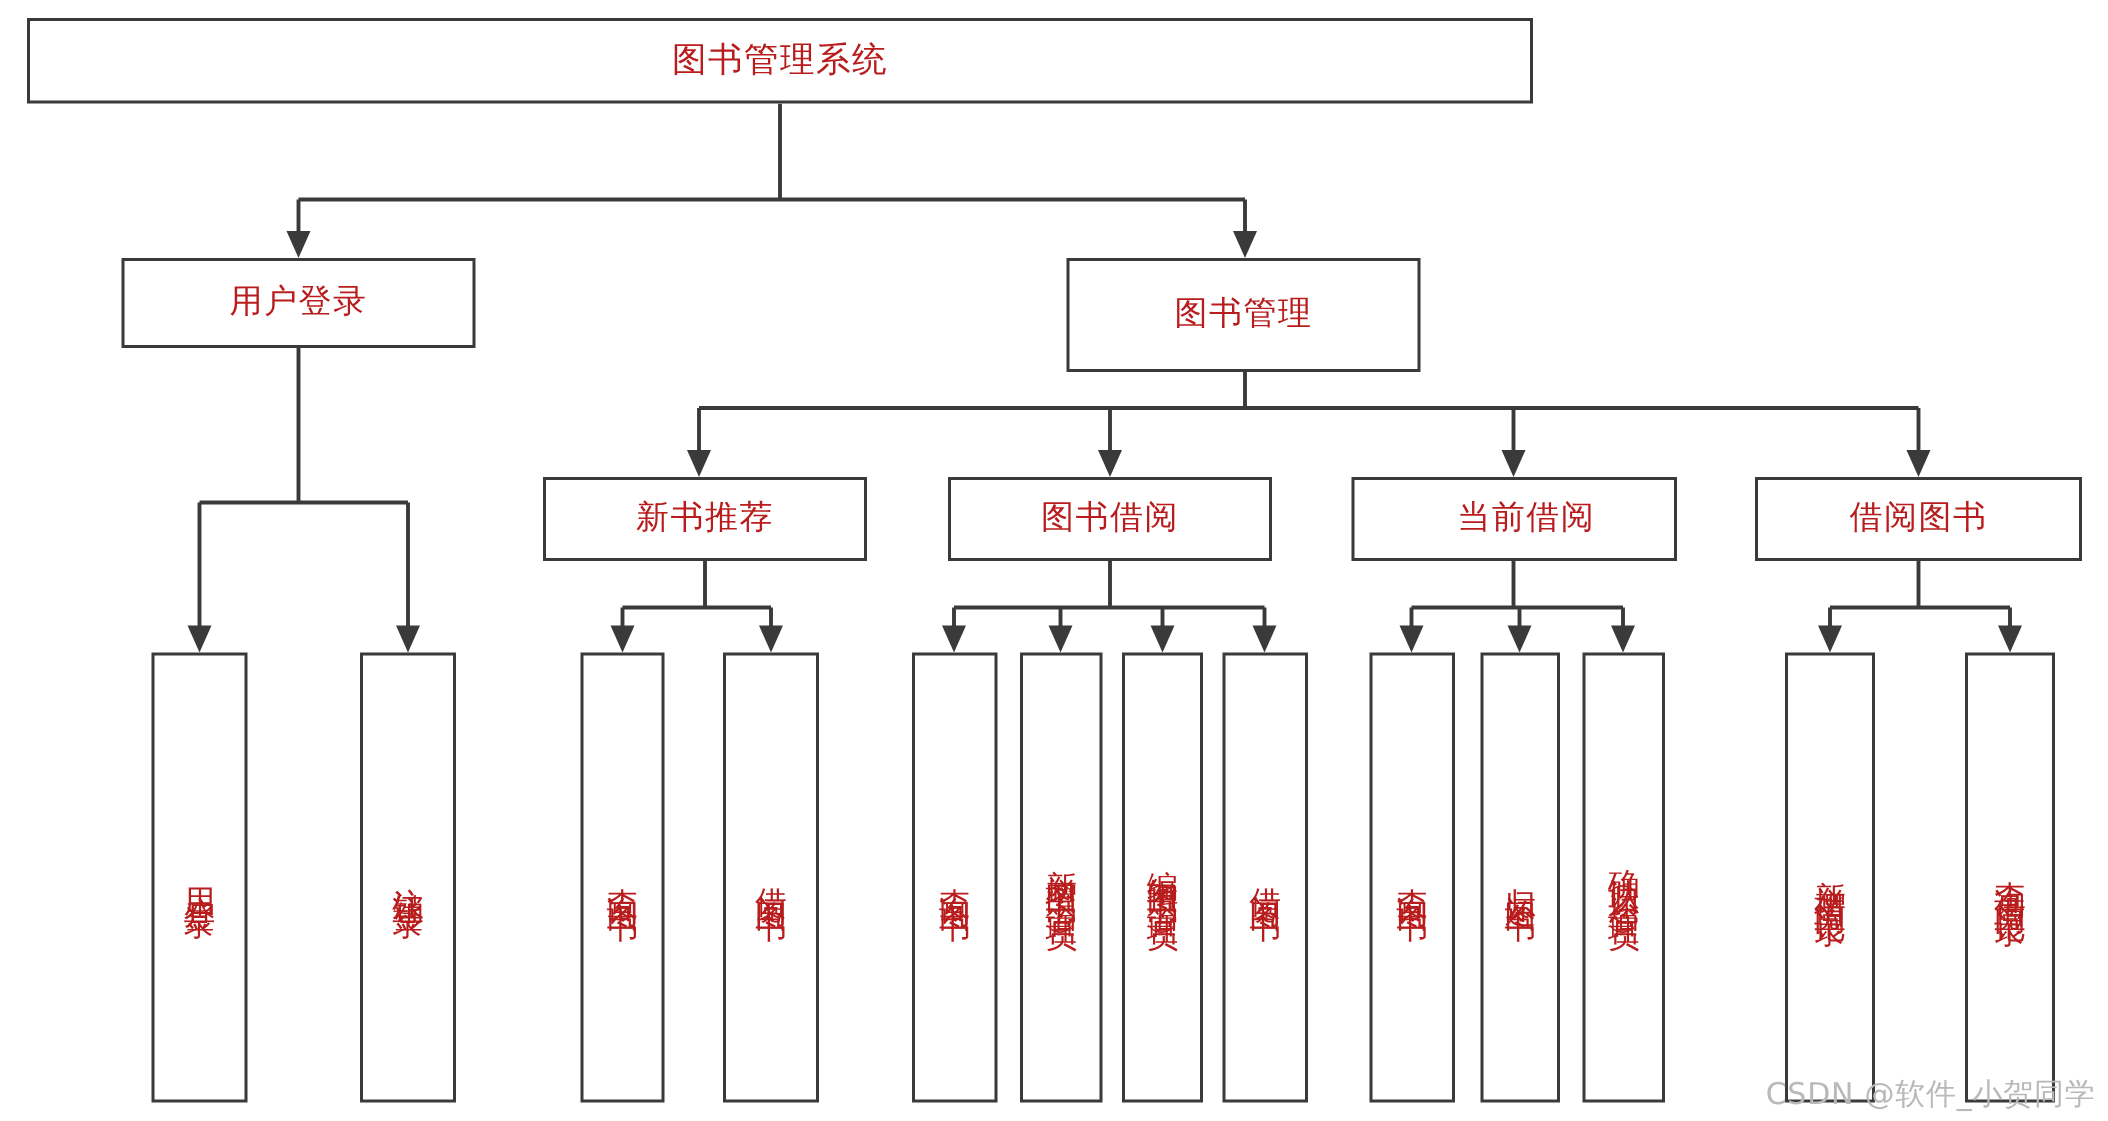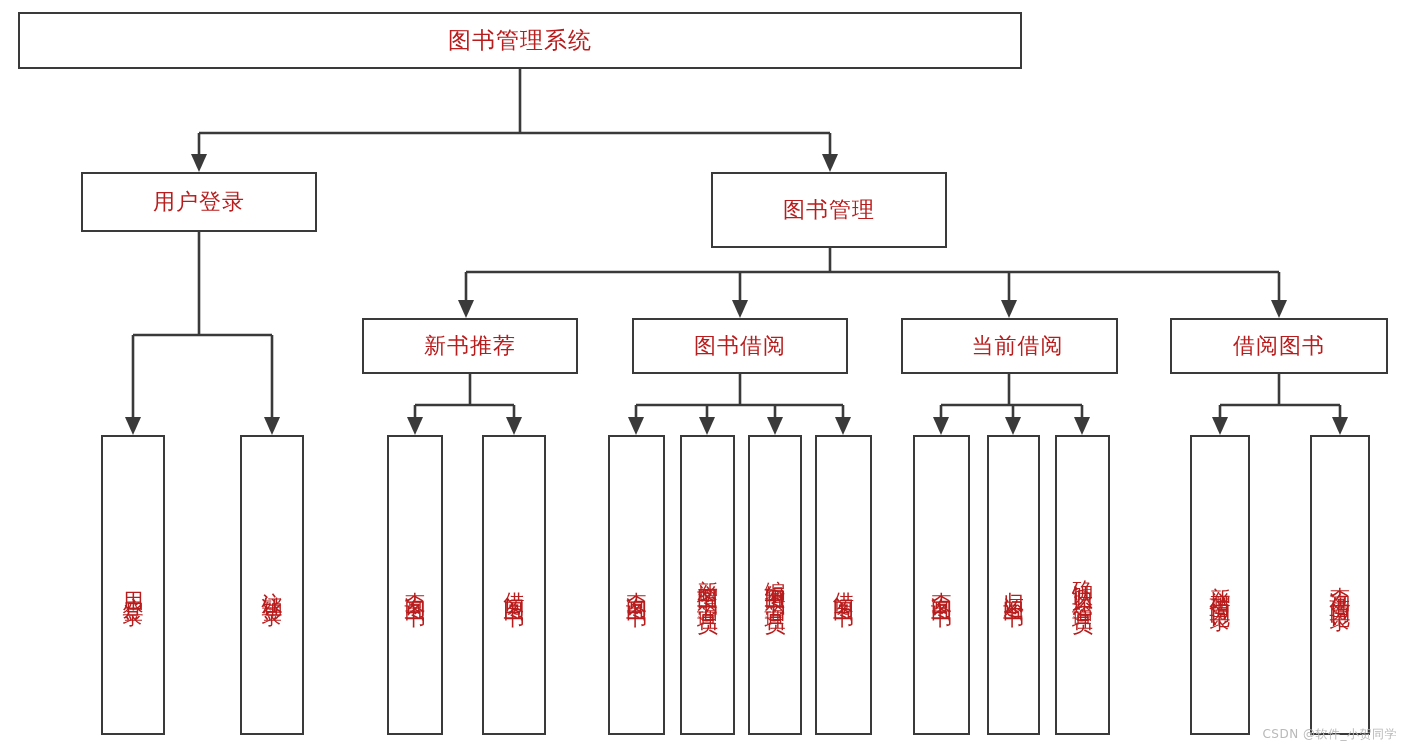--- a/index.html
+++ b/index.html
@@ -62,21 +62,21 @@
     stroke-width: 2.6;
     fill: none;
   }
   #wires polygon {
     fill: #3a3a3a;
   }
   .watermark {
     position: absolute;
     right: 8px;
     bottom: 4px;
-    font-size: 12px;
+    font-size: 20px;
     color: #b9b9b9;
     letter-spacing: 0.5px;
     white-space: nowrap;
   }
 </style>
 </head>
 <body>
 
 <div id="canvas">
 

